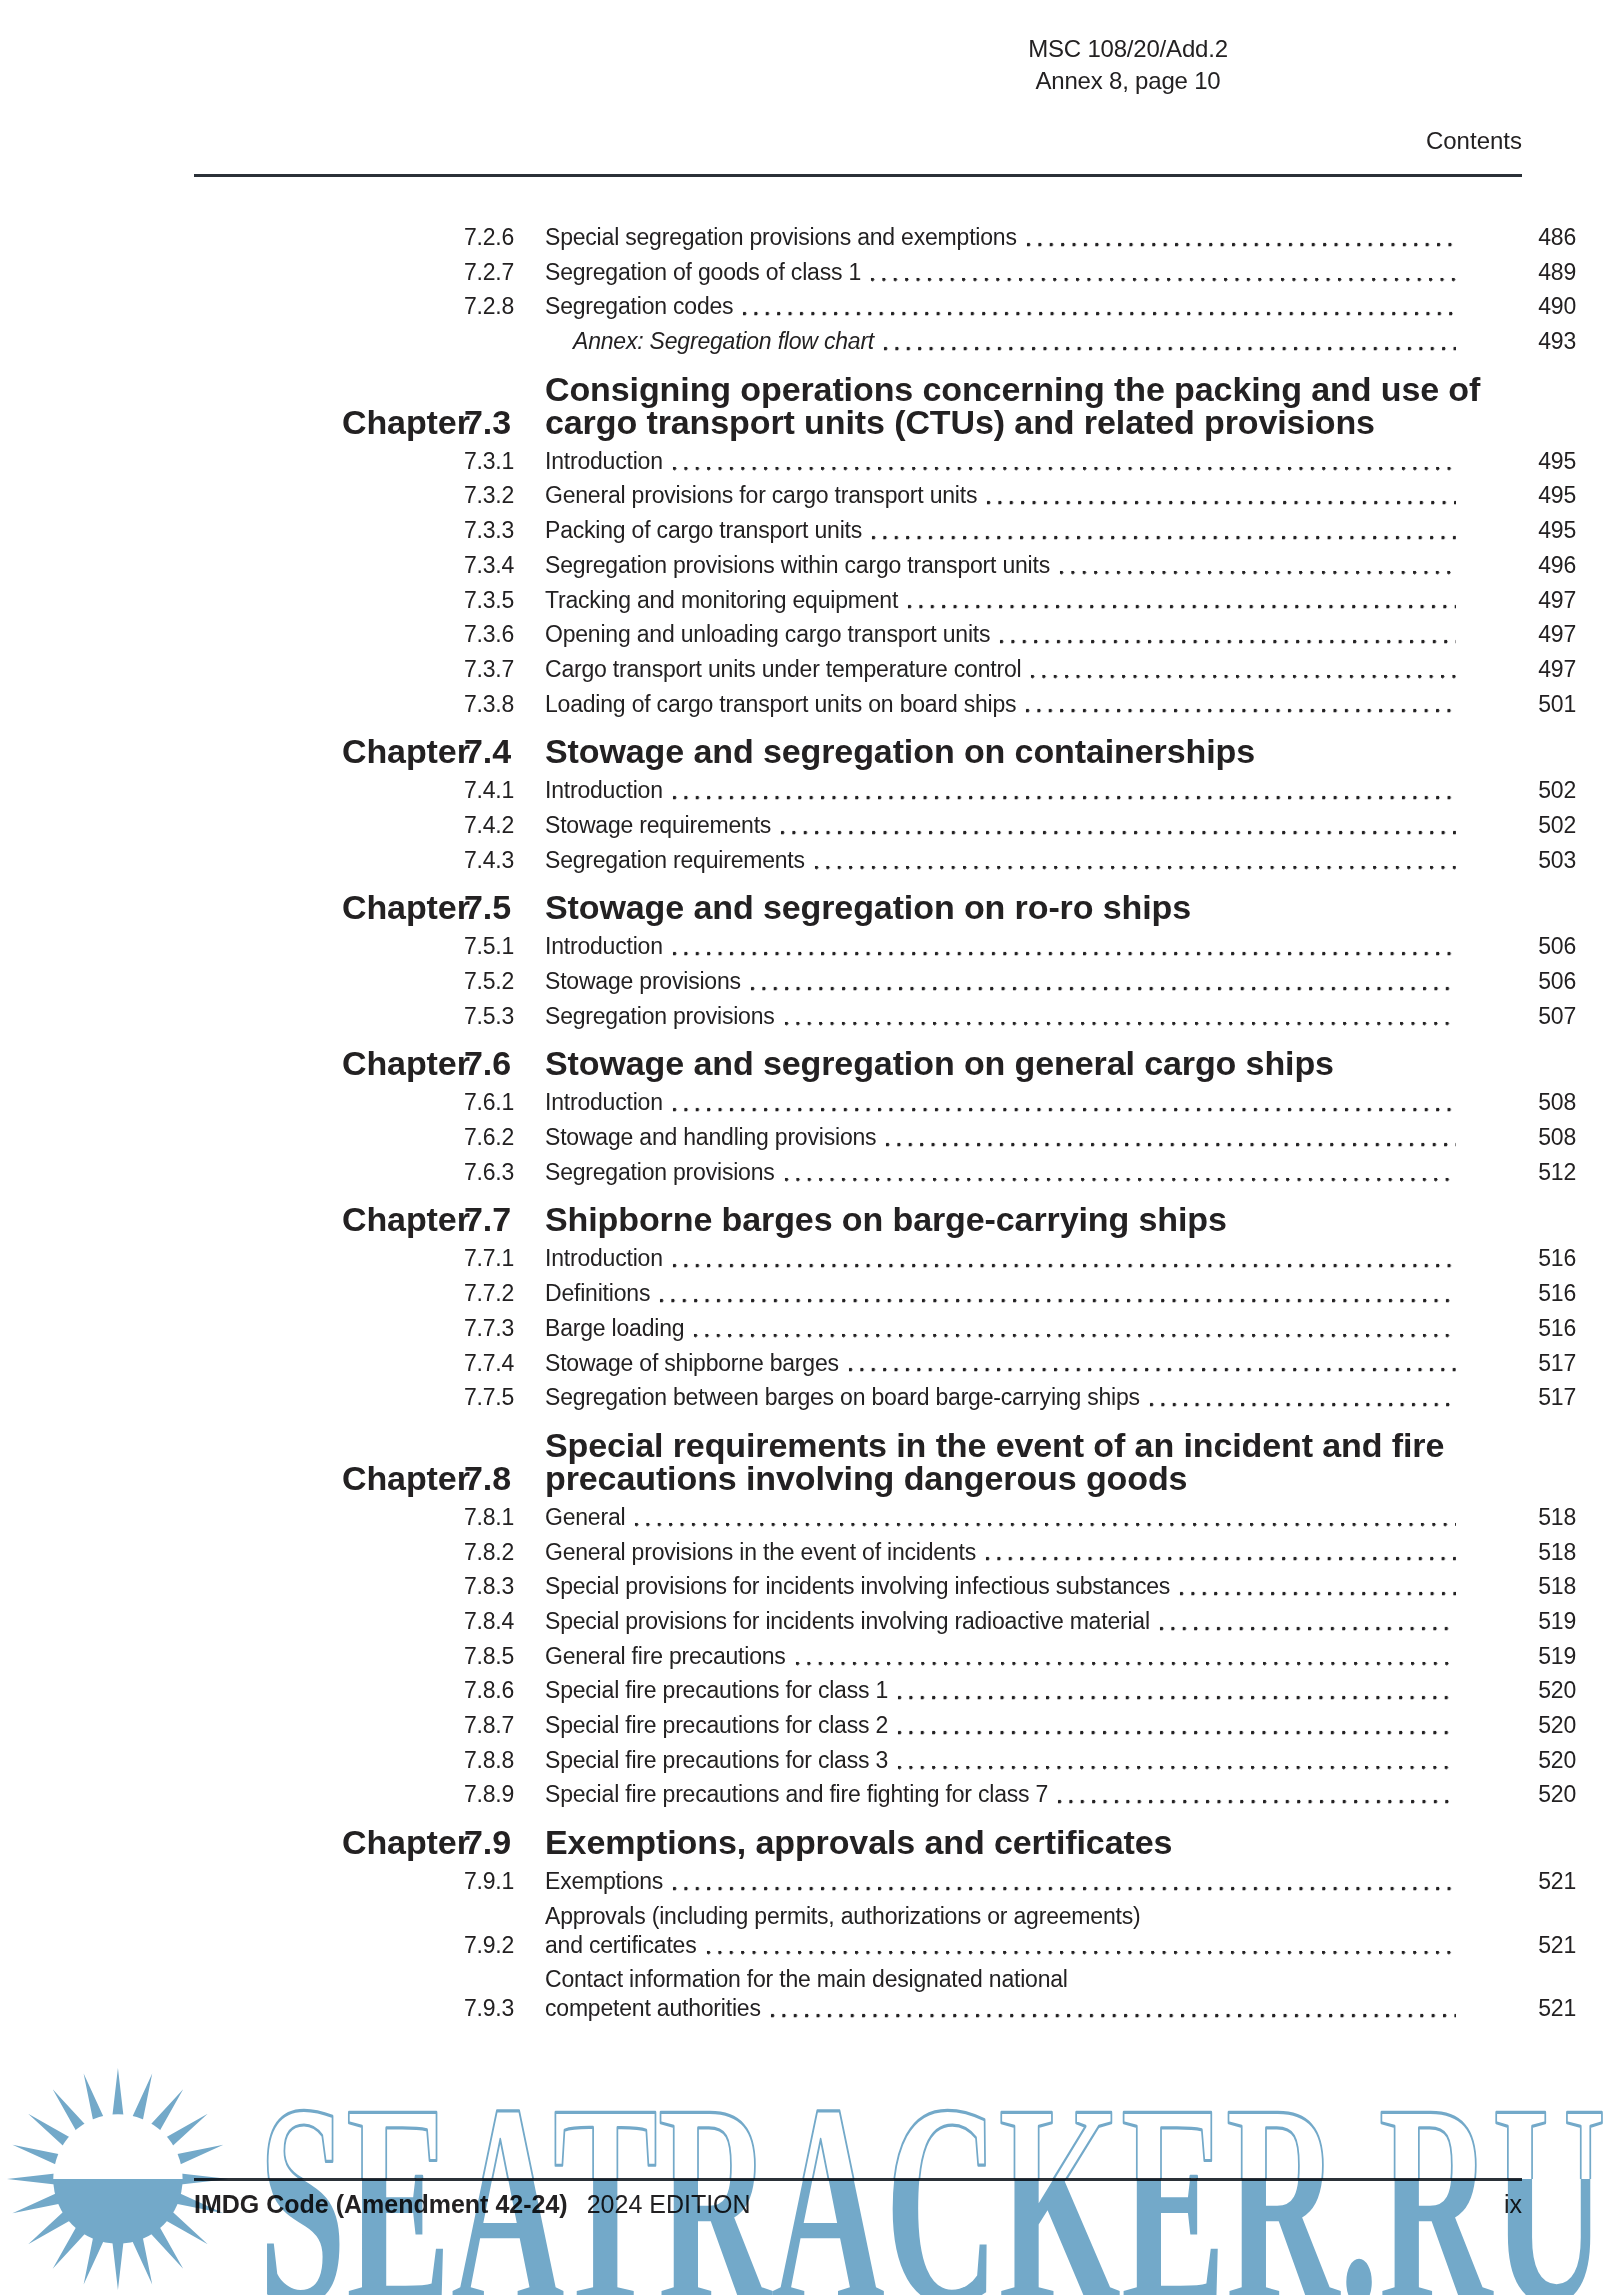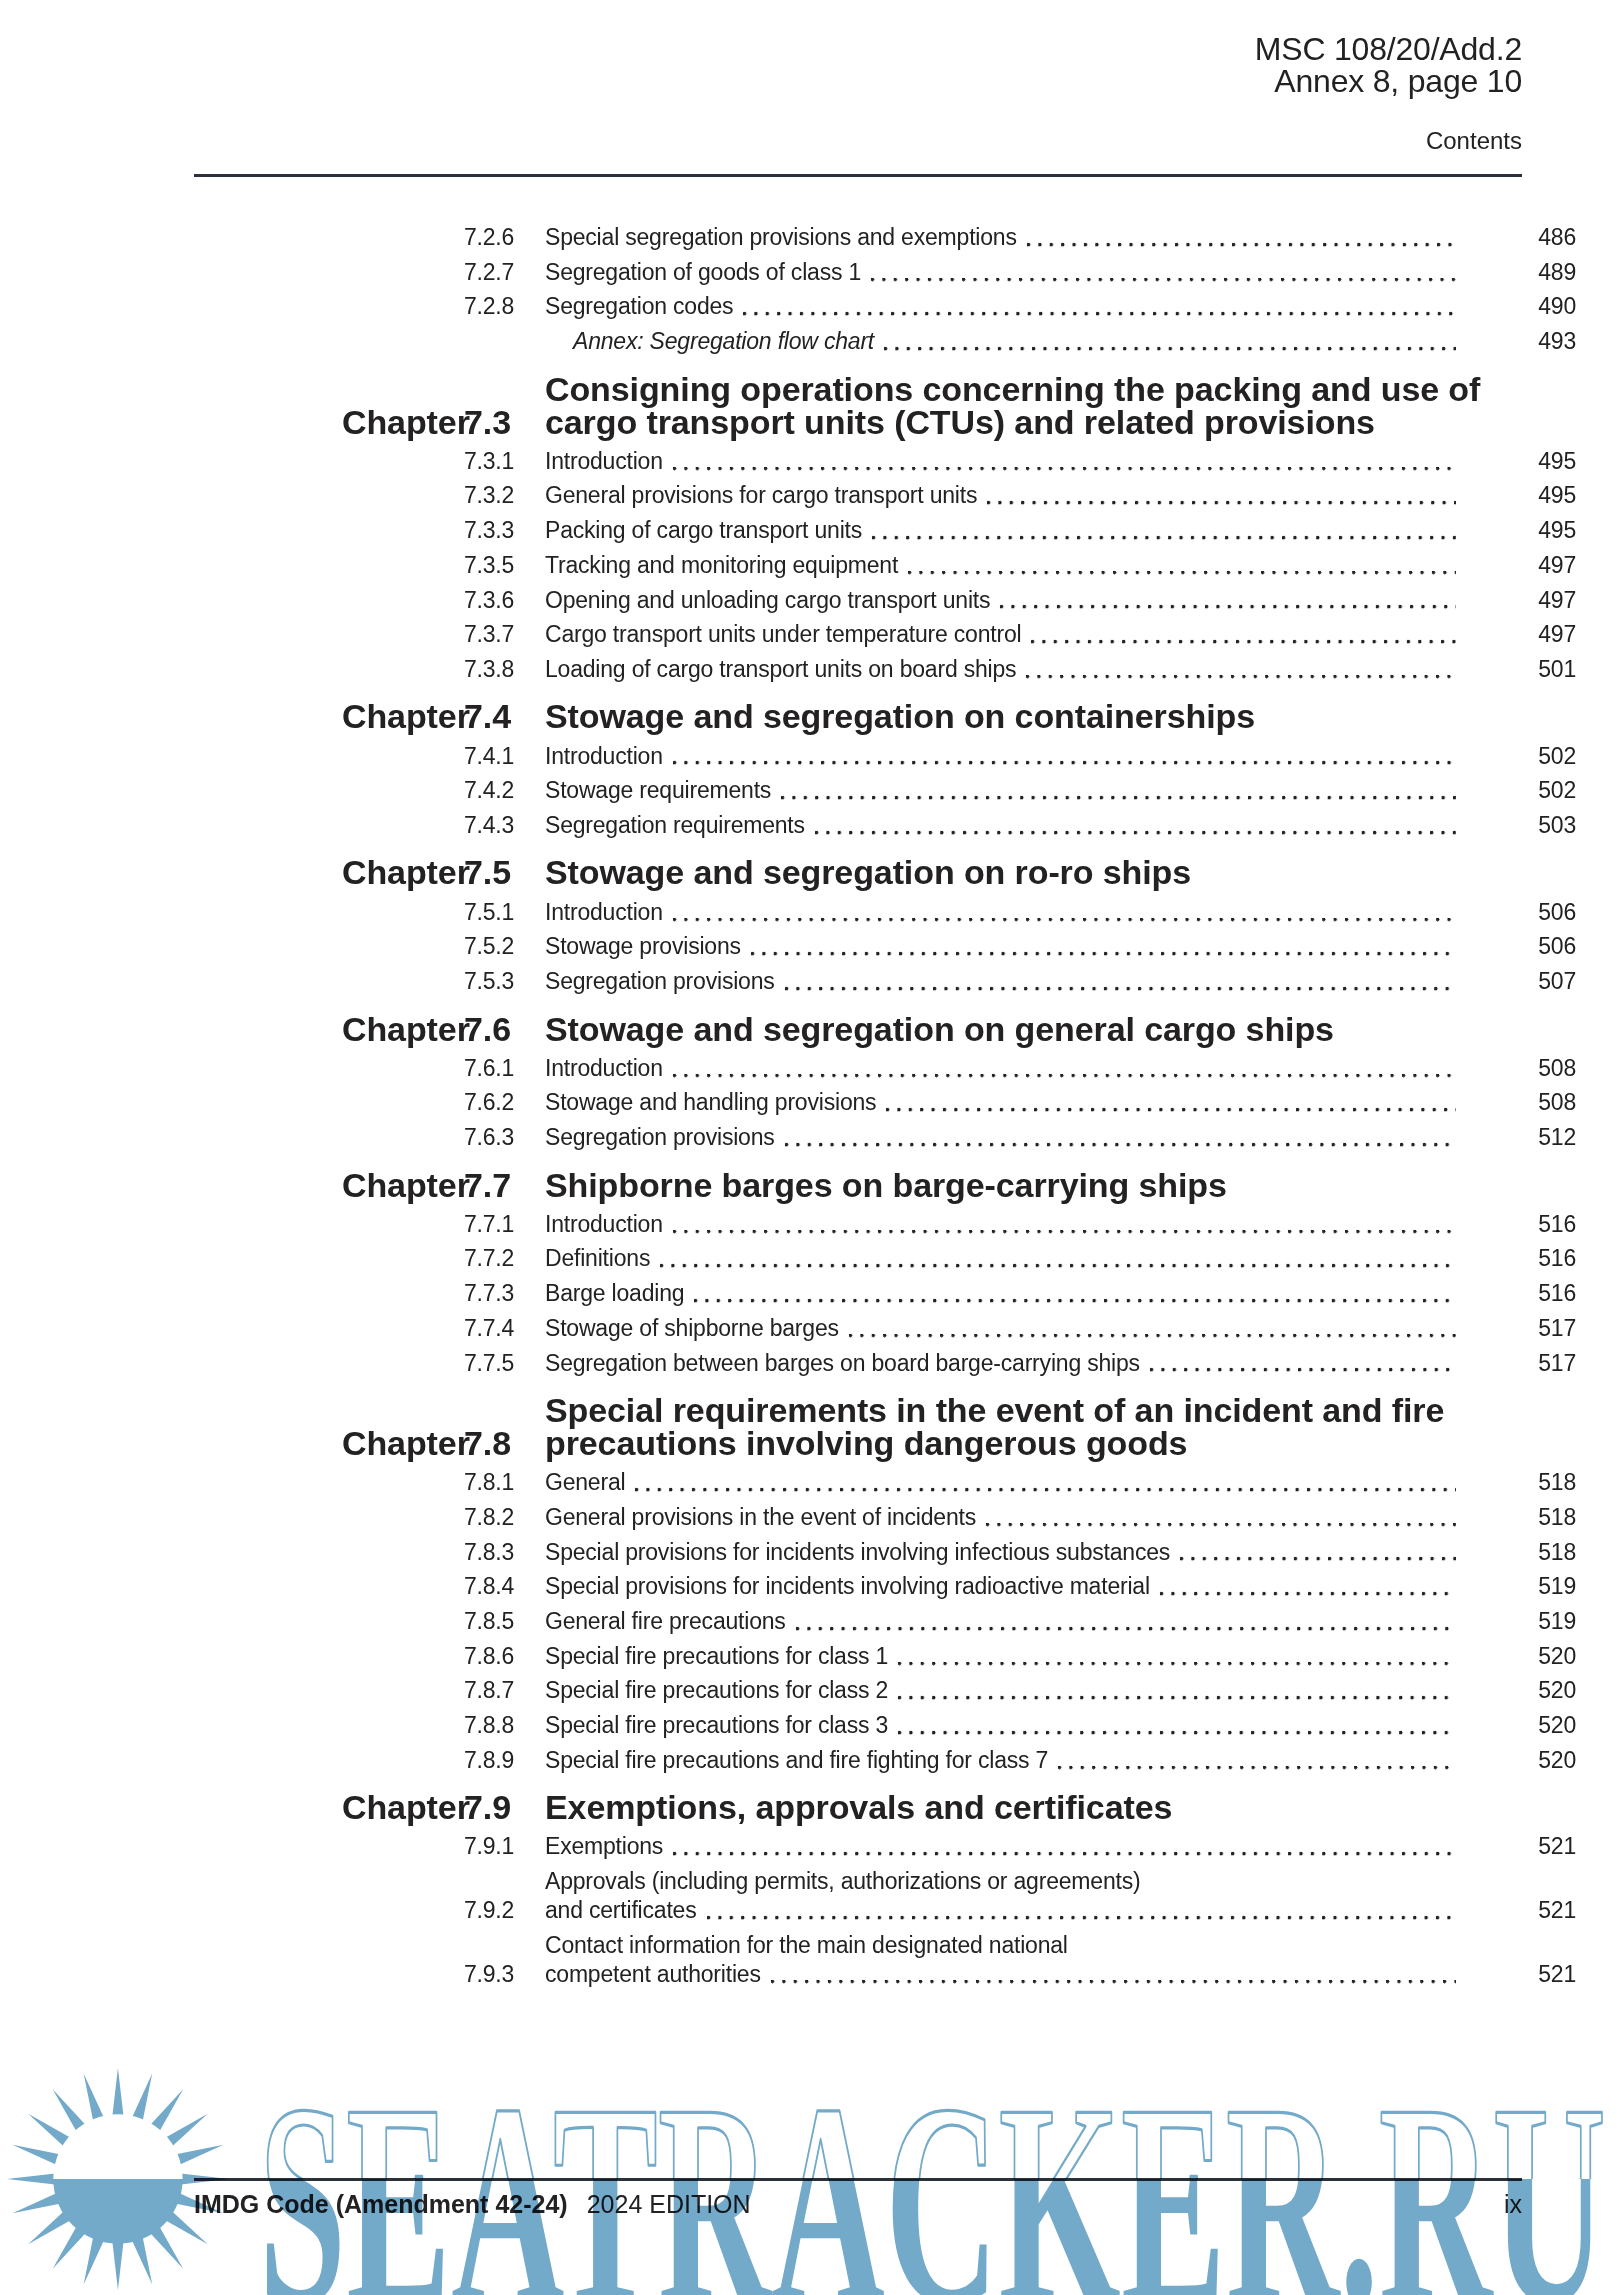--- a/index.html
+++ b/index.html
@@ -3,22 +3,22 @@
 <meta charset="utf-8">
 <style>
   html,body{margin:0;padding:0;}
   body{
     width:1623px;height:2295px;position:relative;background:#ffffff;
     font-family:"Liberation Sans","DejaVu Sans",sans-serif;
     color:var(--ink,#232122);overflow:hidden;
   }
   .page{position:absolute;inset:0;}
   
-  .doc-header{position:absolute;top:33px;left:734px;right:101px;text-align:right;
-    font-size:32px;line-height:32px;letter-spacing:-0.2px;}
+  .doc-header{position:absolute;top:33px;left:734px;right:101px;text-align:center;
+    font-size:24px;line-height:32px;letter-spacing:-0.2px;}
   .contents-title{position:absolute;top:126px;left:761px;right:101px;text-align:right;
     font-size:24px;line-height:30px;}
   .rule{position:absolute;left:194px;right:101px;background:var(--rule,#2b3138);}
   .rule-top{top:174px;height:2.5px;}
   .rule-bottom{top:2178px;height:3.2px;z-index:4;mix-blend-mode:multiply;}
   
   .toc{position:absolute;top:223px;left:0;right:0;z-index:2;}
   .row{display:flex;align-items:flex-end;padding-left:342px;padding-right:47px;
     font-size:23px;line-height:29px;letter-spacing:-0.2px;}
   .row.entry{margin-bottom:5.7px;}
@@ -139,20 +139,31 @@
         <div class="col-body">
           <div class="tline">
             <span class="t-text">Packing of cargo transport units</span>
             <span class="leader"></span>
             <span class="t-page">495</span>
           </div>
         </div>
       </div>
       <div class="row entry">
         <span class="col-label"></span>
+        <span class="col-num">7.3.4</span>
+        <div class="col-body">
+          <div class="tline">
+            <span class="t-text">Segregation provisions within cargo transport units</span>
+            <span class="leader"></span>
+            <span class="t-page">496</span>
+          </div>
+        </div>
+      </div>
+      <div class="row entry">
+        <span class="col-label"></span>
         <span class="col-num">7.3.5</span>
         <div class="col-body">
           <div class="tline">
             <span class="t-text">Tracking and monitoring equipment</span>
             <span class="leader"></span>
             <span class="t-page">497</span>
           </div>
         </div>
       </div>
       <div class="row entry">

